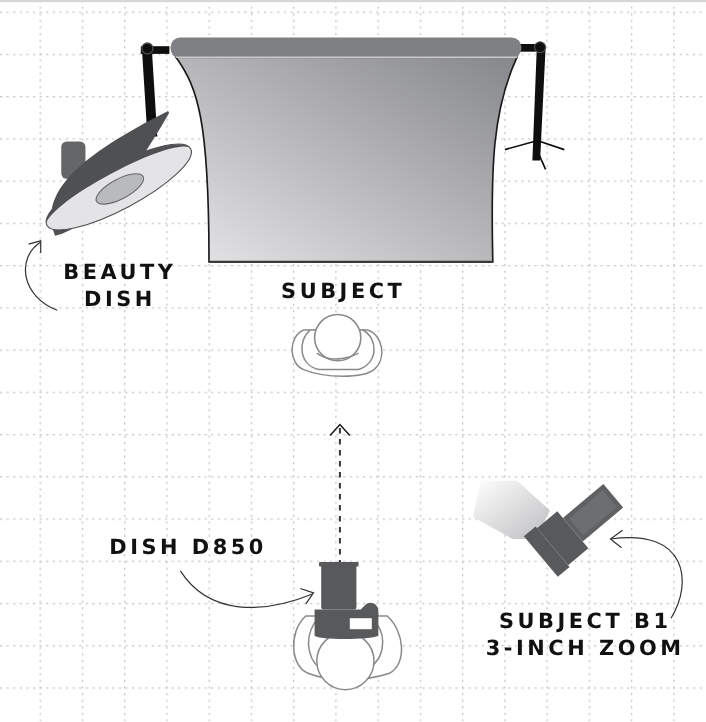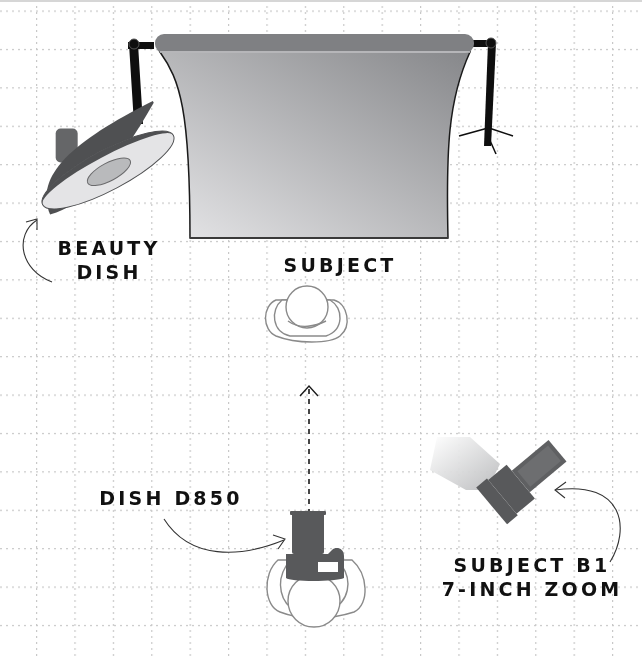--- a/index.html
+++ b/index.html
@@ -118,21 +118,21 @@
       <path d="M610,562 C630,530 625,480 555,490" fill="none" stroke="#333" stroke-width="1.1"></path>
       <polyline points="566,482 555,490 565,498" fill="none" stroke="#333" stroke-width="1.1"></polyline>
     </g>
   </svg>
 
   <div class="label" style="left:38px; top:236px; width:142px;">
     <div>BEAUTY</div>
     <div>DISH</div>
   </div>
 
-  <div class="label" style="left:250px; top:253px; width:124px;margin-left:28px;">SUBJECT</div>
+  <div class="label" style="left:250px; top:253px; width:124px;">SUBJECT</div>
 
   <div class="label" style="left:88px; top:486px; width:166px;">DISH D850</div>
 
   <div class="label" style="left:434px; top:553px; width:196px;">
     <div>SUBJECT B1</div>
-    <div>7-INCH ZOOM</div>
+    <div>3-INCH ZOOM</div>
   </div>
 </div>
 
 </body></html>

